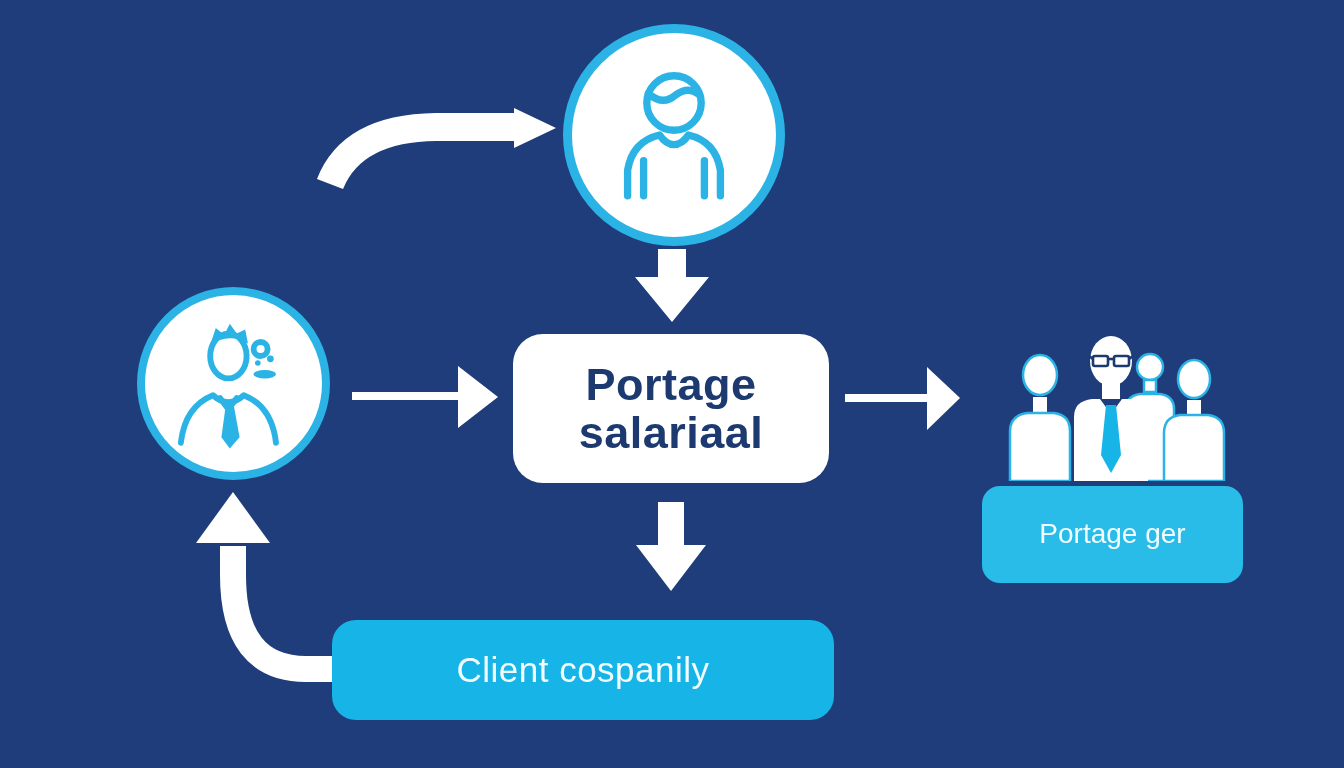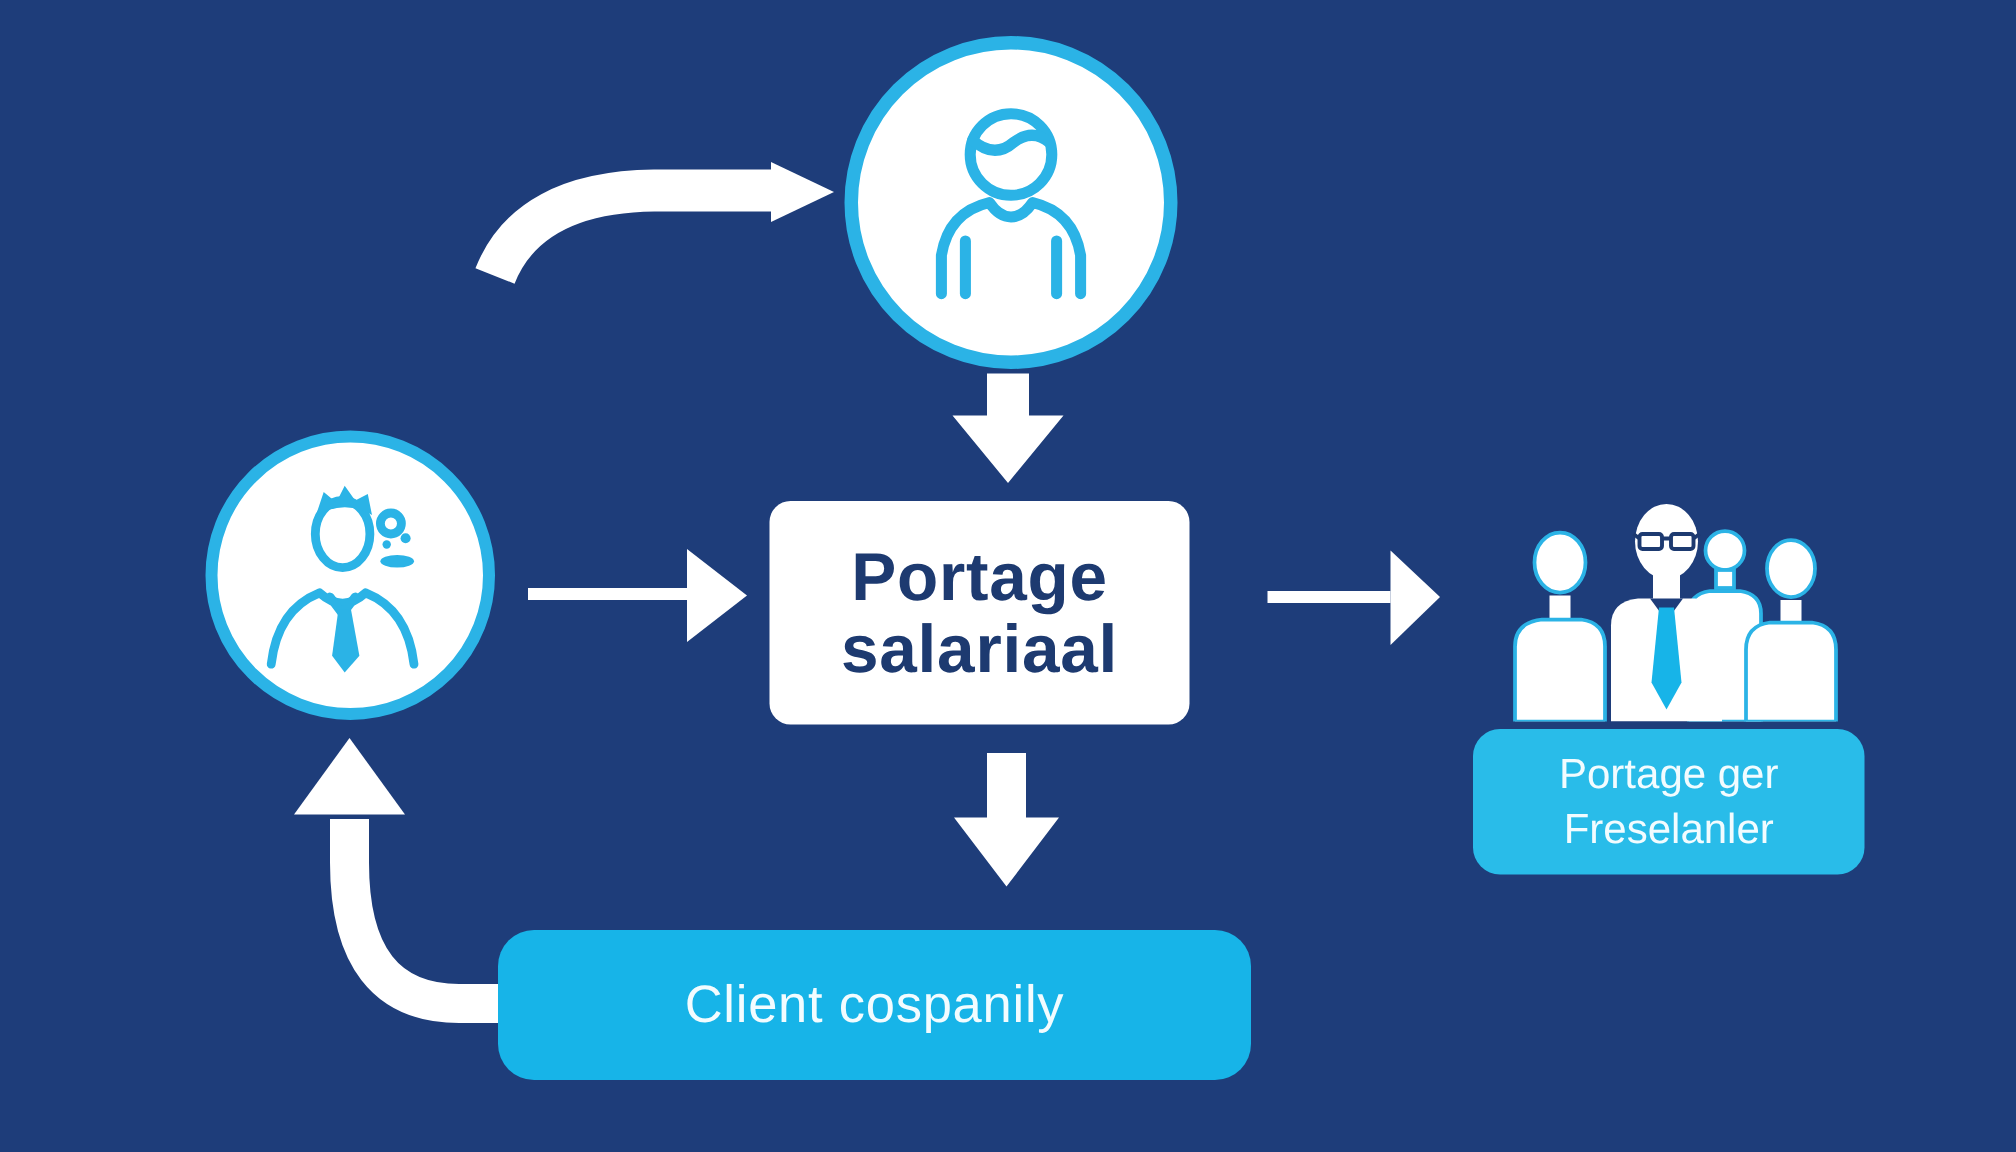--- a/index.html
+++ b/index.html
@@ -16,21 +16,21 @@
     position:absolute;border-radius:50%;background:#ffffff;
     border:9px solid var(--cyan_border,#2bb3e6);
     display:flex;align-items:center;justify-content:center;
   }
   .top-circle{left:563px;top:24px;width:204px;height:204px;}
   .left-circle{left:137px;top:287px;width:177px;height:177px;border-width:8px;}
   .icon-stroke{fill:none;stroke:var(--cyan_border,#2bb3e6);stroke-linecap:round;stroke-linejoin:round;}
   .icon-fill{fill:var(--cyan_border,#2bb3e6);stroke:none;}
   .box{position:absolute;box-sizing:border-box;display:flex;flex-direction:column;align-items:center;justify-content:center;text-align:center;}
   .center-box{
-    left:513px;top:334px;width:280px;height:149px;border-radius:14px;background:#ffffff;
+    left:513px;top:334px;width:316px;height:149px;border-radius:30px;background:#ffffff;
     color:var(--navy,#1d3a70);font-weight:bold;font-size:45px;line-height:1.06;letter-spacing:.5px;
   }
   .right-box{
     left:982px;top:486px;width:261px;height:97px;border-radius:18px;
     background:var(--cyan_light,#29bce9);color:#f2fcff;font-size:28px;line-height:1.32;font-weight:400;
   }
   .bottom-box{
     left:332px;top:620px;width:502px;height:100px;border-radius:24px;
     background:var(--cyan,#17b4e8);color:#f2fcff;font-size:35px;font-weight:400;letter-spacing:.5px;
   }
@@ -130,20 +130,19 @@
         <path d="M131,34 L135,31"></path>
       </g>
       <path class="white" d="M76,156 L76,92 Q76,76 94,74 L132,74 Q150,76 150,92 L150,156 Z"></path>
       <path class="notch" d="M102,74 L124,74 L113,89 Z"></path>
       <path class="tie" d="M108,80 L118,80 L123,130 L113,148 L103,130 Z"></path>
     </g>
   </svg>
 
   <div class="box right-box">
     <div>Portage ger</div>
-    <div>Freselanler</div>
   </div>
 
   <div class="box bottom-box">
     <span>Client cospanily</span>
   </div>
 
 </div>
 
 </body></html>

